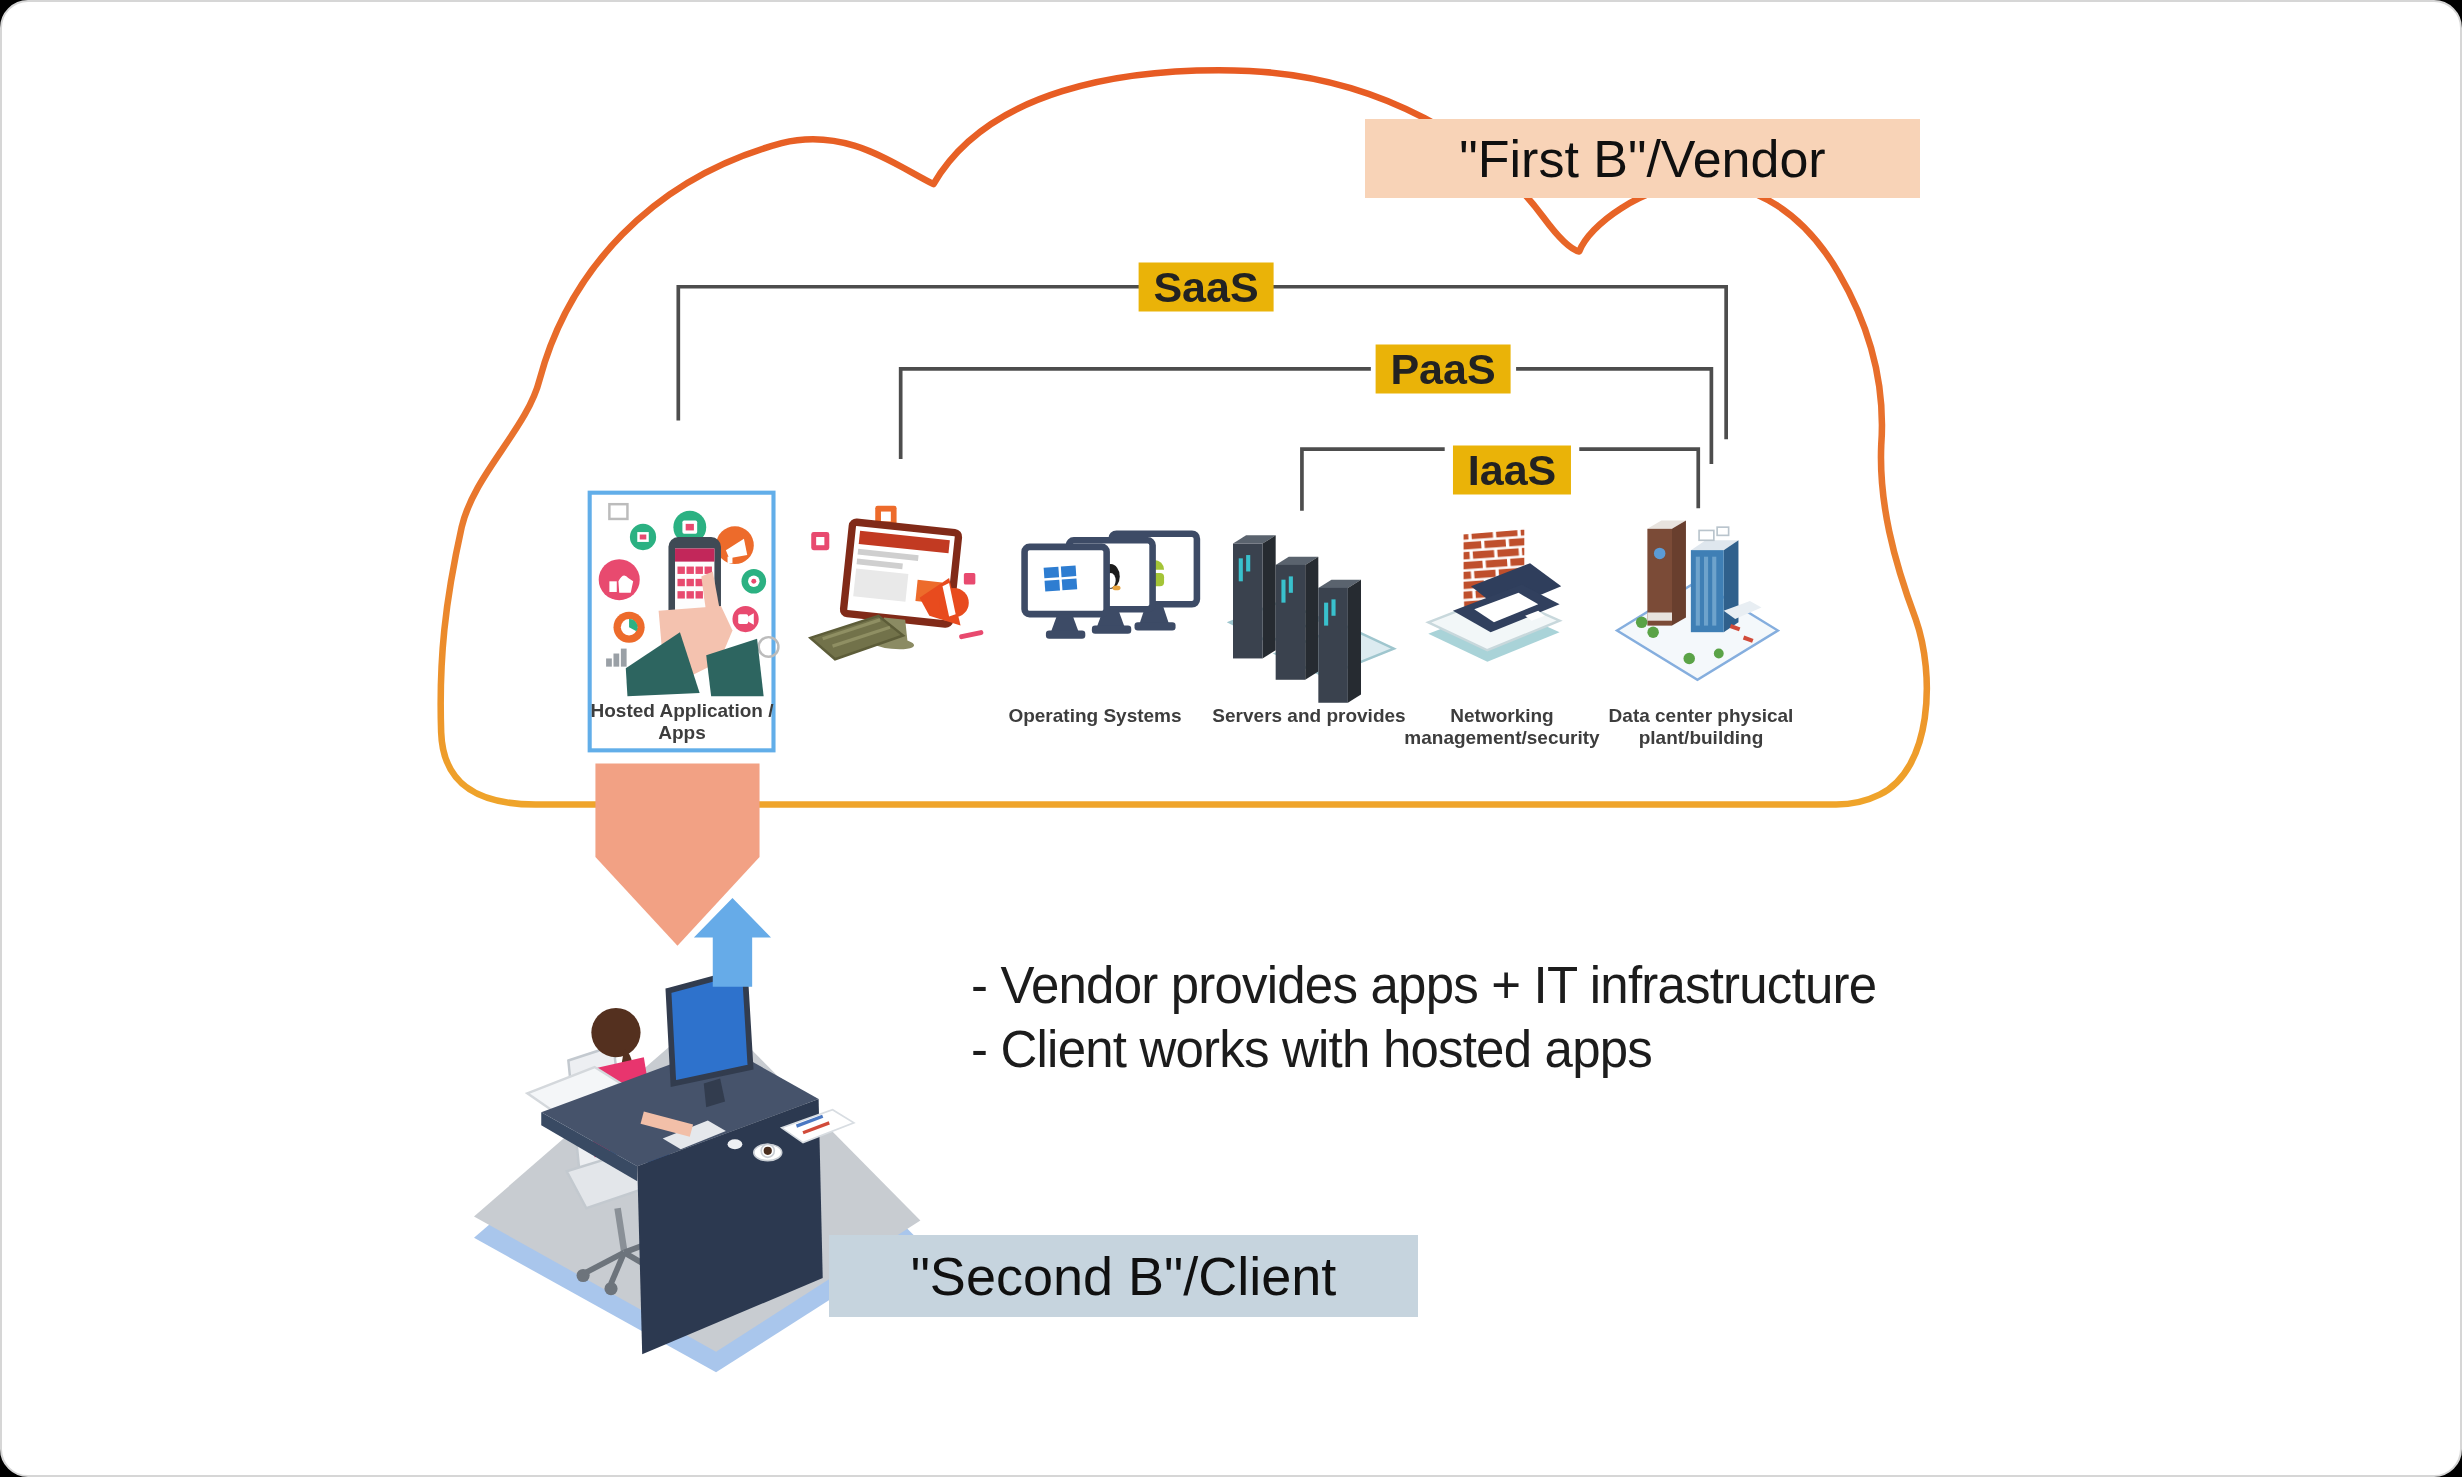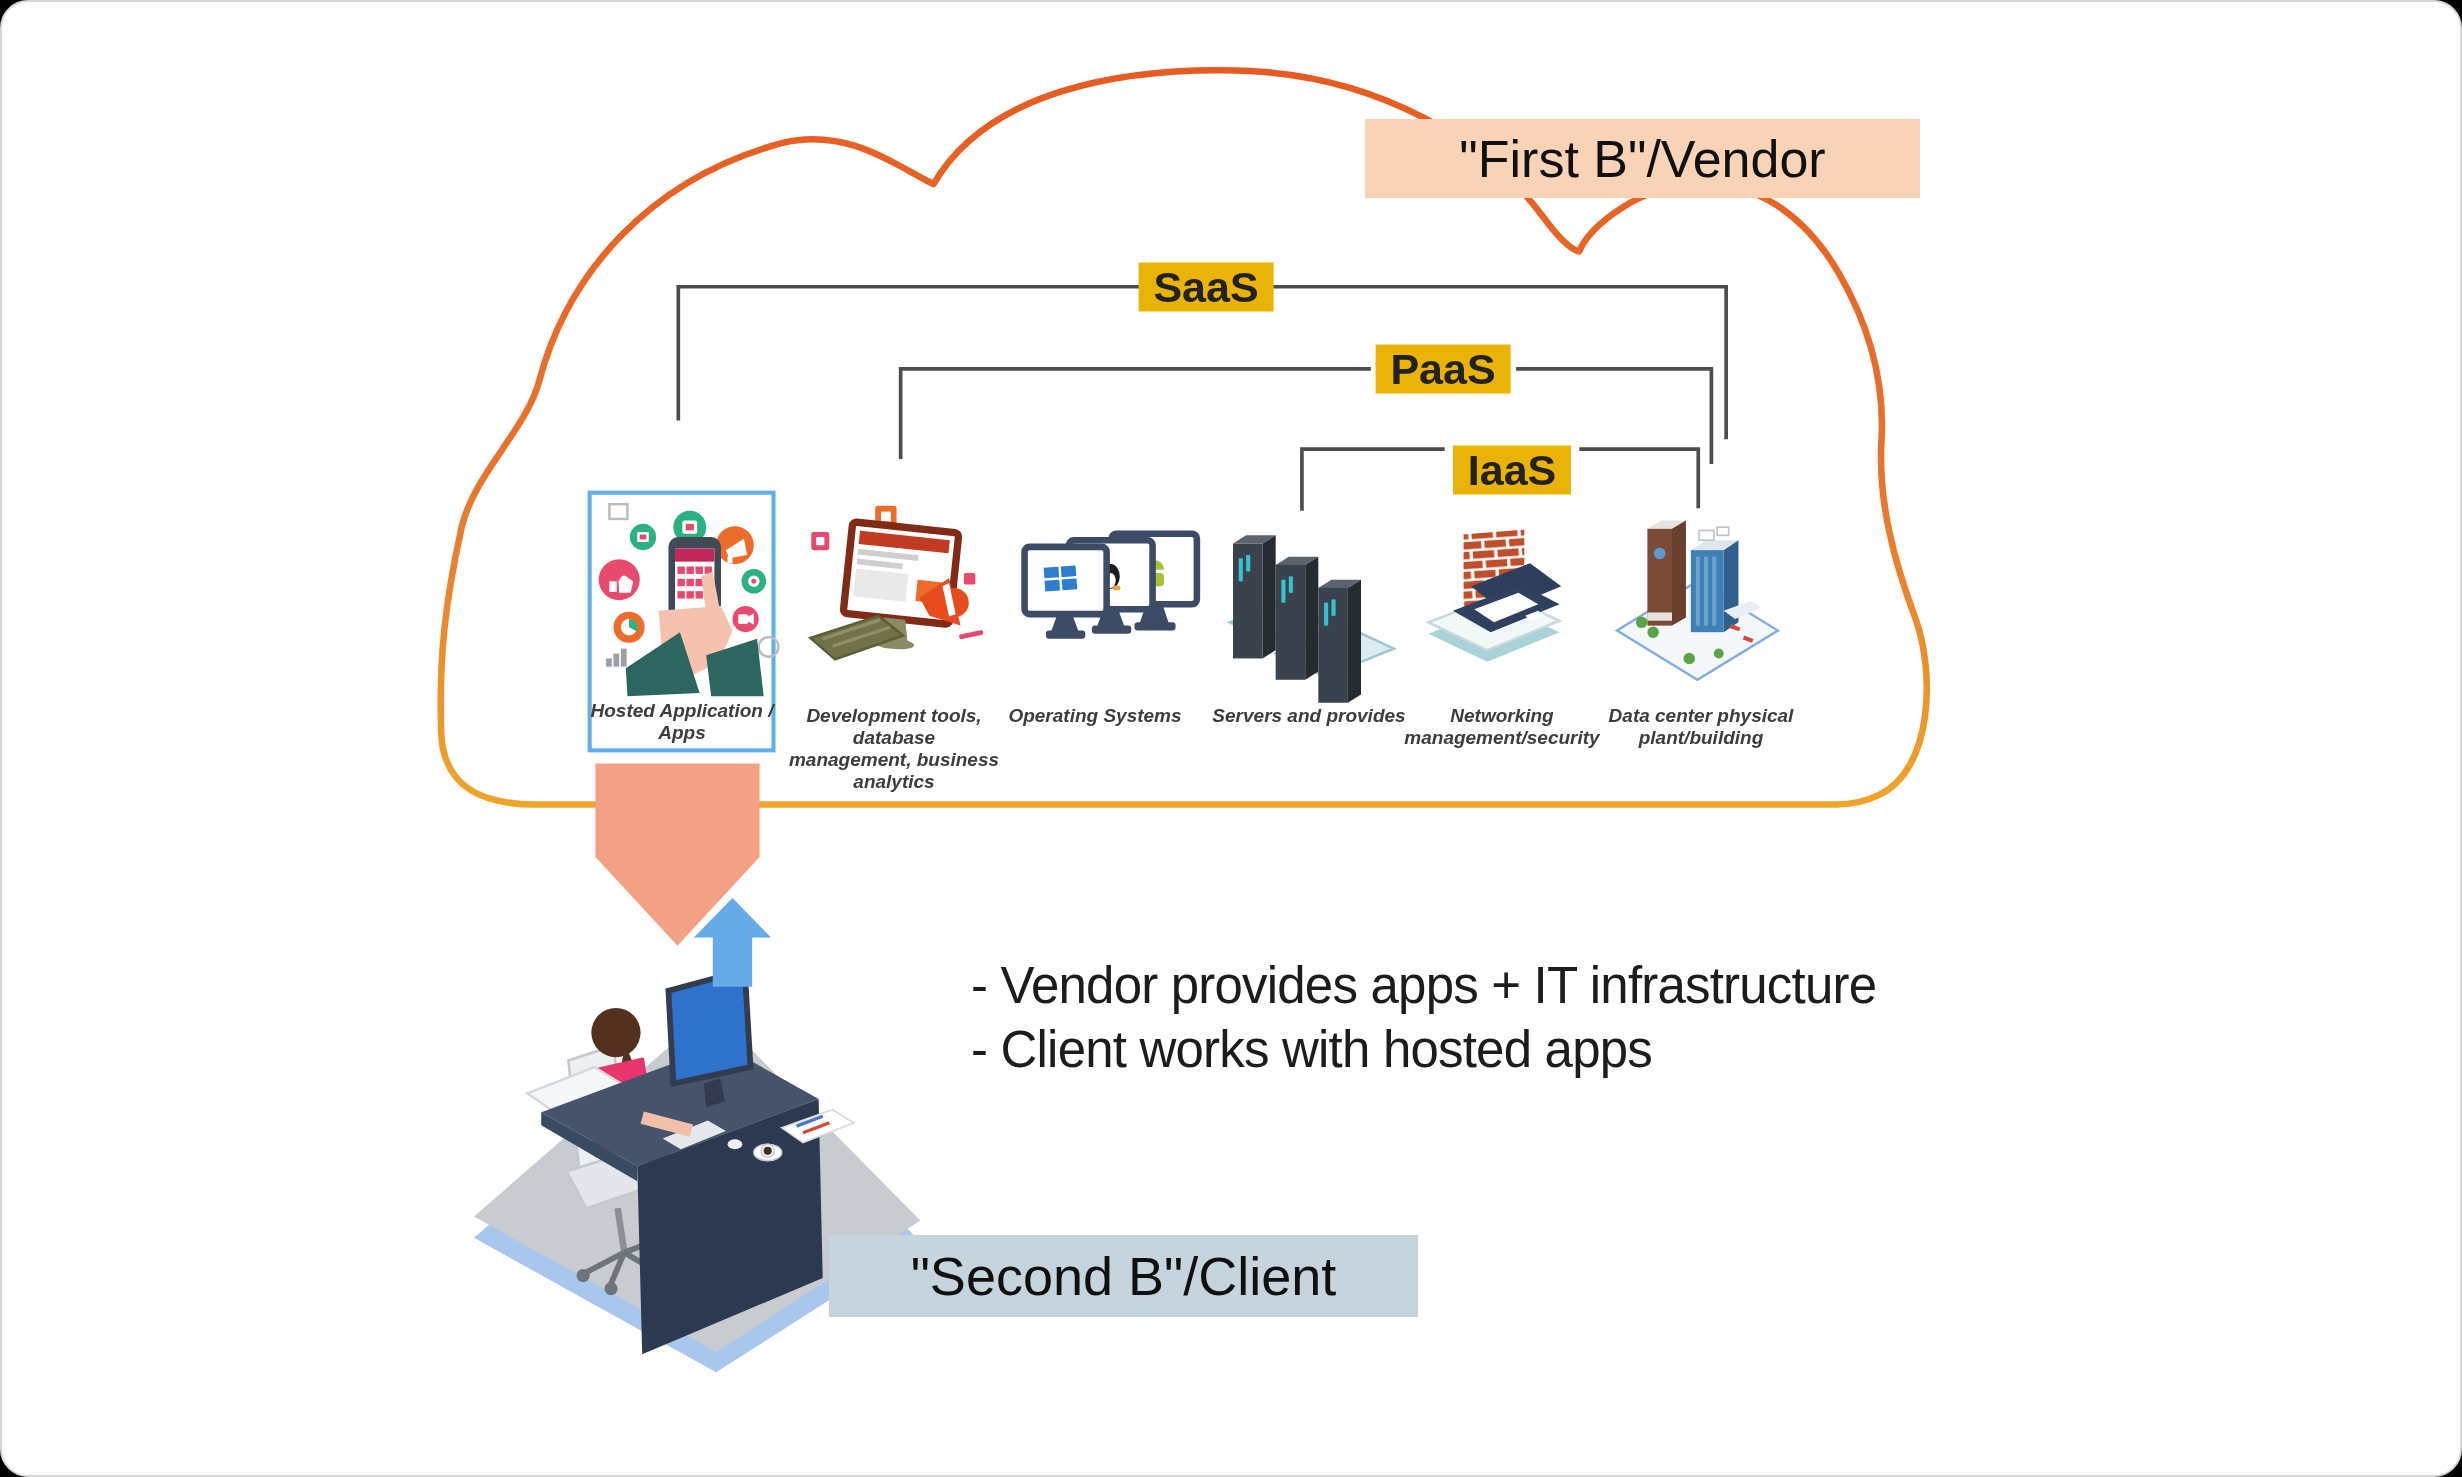--- a/index.html
+++ b/index.html
@@ -19,21 +19,21 @@
     display:flex;align-items:center;justify-content:center;
     font-size:52px;color:#101010;white-space:nowrap;
   }
   .client-box{
     left:827px;top:1233px;width:589px;height:82px;background:#c6d4de;
     display:flex;align-items:center;justify-content:center;
     font-size:54px;color:#101010;white-space:nowrap;
   }
   .caption{
     transform:translateX(-50%);text-align:center;white-space:pre-line;
-    font-size:19px;line-height:22px;font-weight:600;color:#3d3d3d;font-style:italic;
+    font-size:19px;line-height:22px;font-weight:600;color:#3d3d3d;
   }
   .title{
     left:977px;top:849px;font-size:76px;color:#1c1c1c;letter-spacing:-1.6px;white-space:nowrap;
   }
   .bullet{
     left:969px;font-size:51px;color:#1c1c1c;letter-spacing:-0.8px;white-space:nowrap;
   }
 </style>
 </head>
 <body>
@@ -300,24 +300,20 @@
 
   <div class="abs vendor-box">"First B"/Vendor</div>
   <div class="abs client-box">"Second B"/Client</div>
 
   <div class="abs layer-label" style="left:1204px;top:285px;">SaaS</div>
   <div class="abs layer-label" style="left:1441px;top:367px;">PaaS</div>
   <div class="abs layer-label" style="left:1510px;top:447px;margin-top:21px;">IaaS</div>
 
   <div class="abs caption" style="left:680px;top:698px;width:189px;">Hosted Application /
 Apps</div>
-  <div class="abs caption" style="left:892px;top:703px;width:271px;">Development tools,
-database
-management, business
-analytics</div>
   <div class="abs caption" style="left:1093px;top:703px;width:246px;">Operating Systems</div>
   <div class="abs caption" style="left:1307px;top:703px;width:246px;">Servers and provides</div>
   <div class="abs caption" style="left:1500px;top:703px;width:246px;">Networking
 management/security</div>
   <div class="abs caption" style="left:1699px;top:703px;width:246px;">Data center physical
 plant/building</div>
 
   <div class="abs bullet" style="top:954px;">- Vendor provides apps + IT infrastructure</div>
   <div class="abs bullet" style="top:1018px;">- Client works with hosted apps</div>
 

